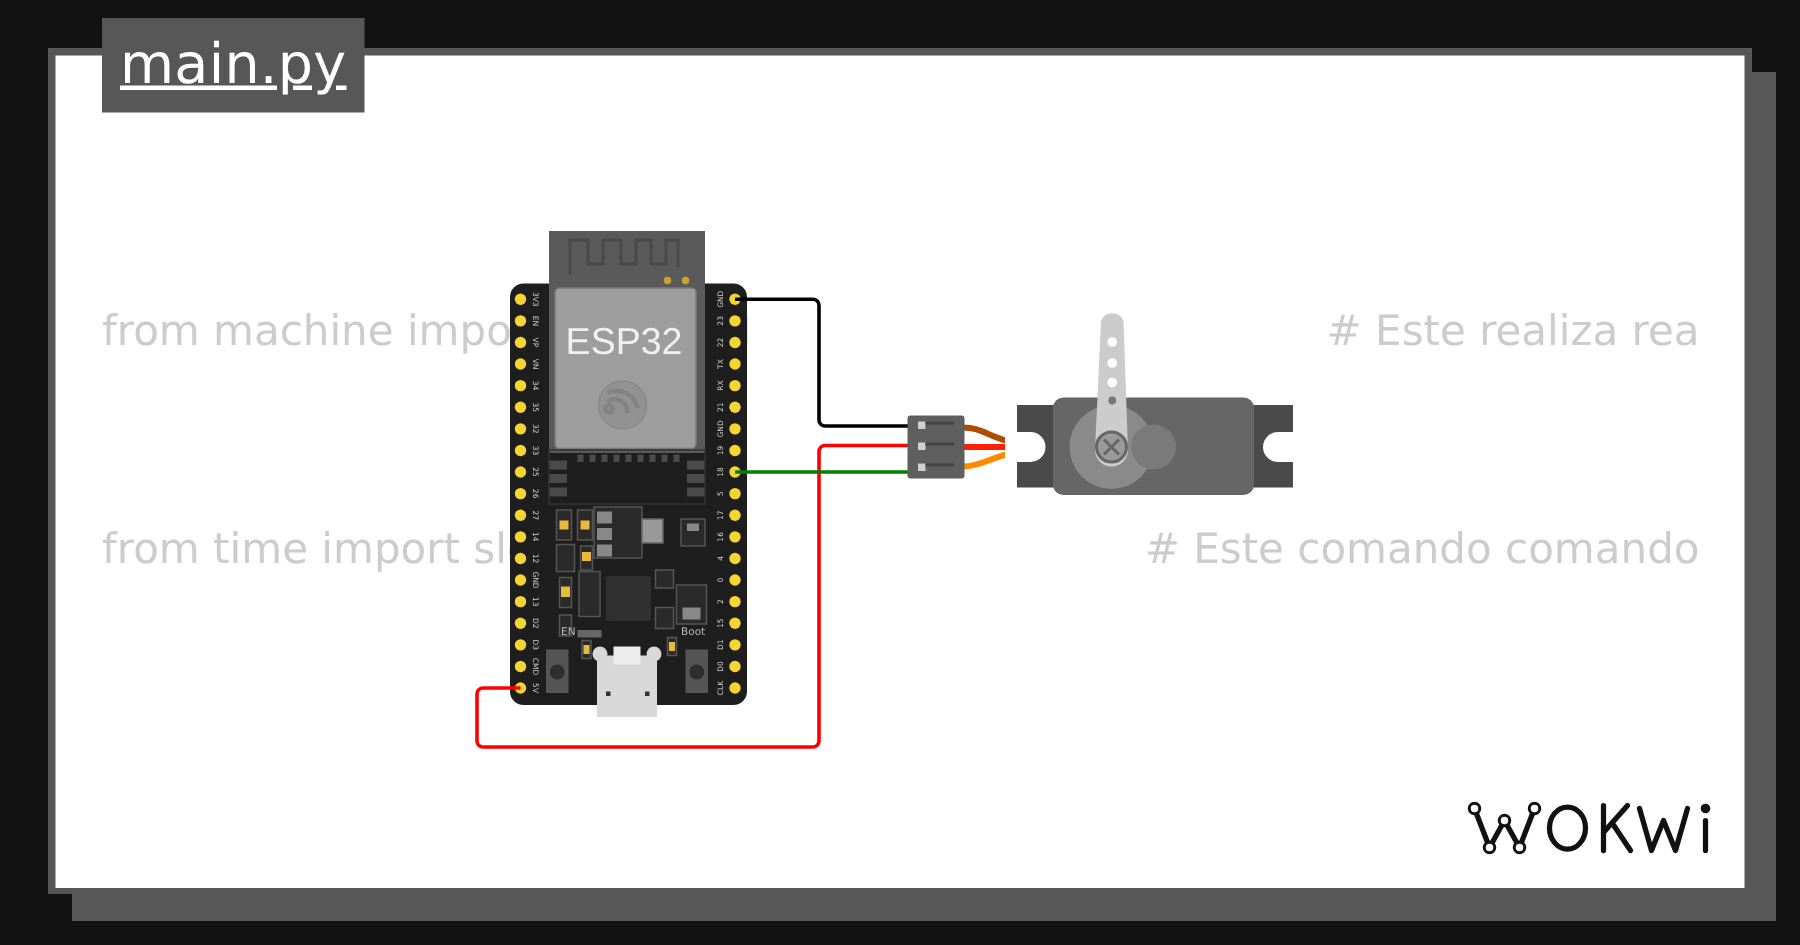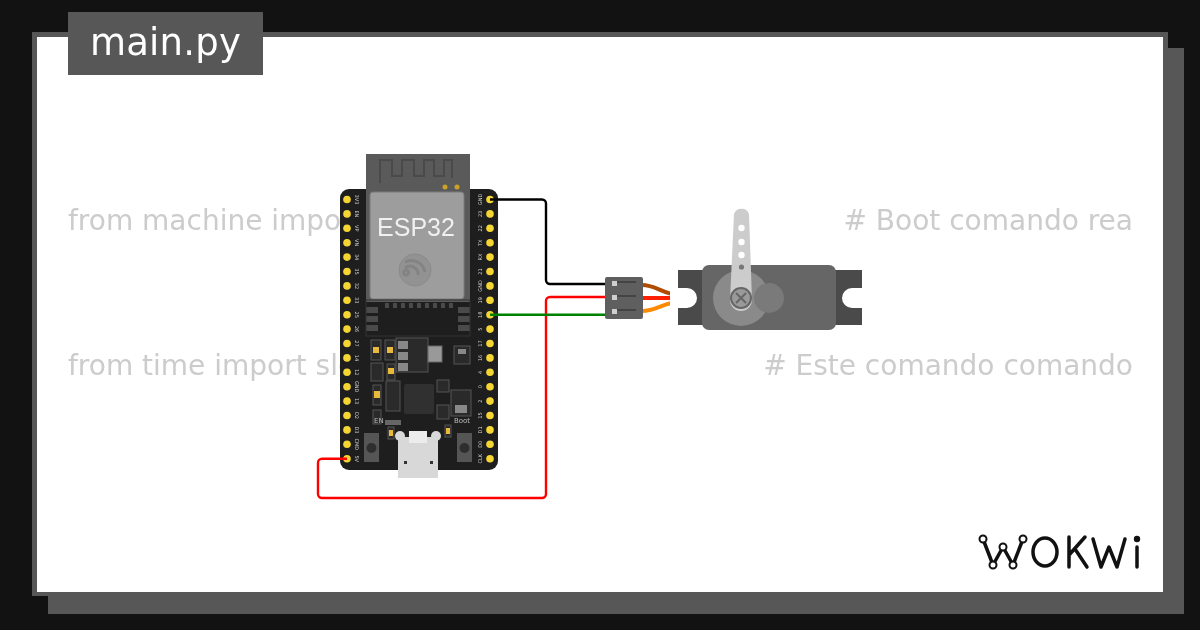--- a/index.html
+++ b/index.html
@@ -1,34 +1,34 @@
 <!DOCTYPE html>
 <html><head>
 <meta charset="utf-8">
 <style>
   html,body{margin:0;padding:0;}
   body{width:1200px;height:630px;background:#121212;position:relative;overflow:hidden;font-family:"DejaVu Sans","Liberation Sans",sans-serif;}
   .shadow{position:absolute;left:48px;top:48px;width:1136px;height:566px;background:#575757;}
   .frame{position:absolute;left:32px;top:32px;width:1136px;height:564px;background:#575757;}
   .paper{position:absolute;left:37px;top:37px;width:1126px;height:555px;background:#ffffff;overflow:hidden;}
-  .tab{position:absolute;left:68px;top:12px;height:63px;padding:0 22px;background:#575757;color:#ffffff;font-size:37px;line-height:62px;letter-spacing:0.2px;}
+  .tab{position:absolute;left:68px;top:12px;height:63px;padding:0 12px;background:#575757;color:#ffffff;font-size:37px;line-height:62px;letter-spacing:0.2px;text-decoration:underline;}
   .code{position:absolute;left:31px;top:64px;width:1065px;height:480px;overflow:hidden;color:#cccccc;font-size:28px;line-height:48.2px;white-space:pre;}
   .code .line{position:relative;height:48.2px;}
   .code .r{position:absolute;right:0;top:0;}
   svg.scene{position:absolute;left:0;top:0;}
   .wokwi{position:absolute;left:975px;top:527px;}
 </style>
 </head>
 <body>
 
 <div class="shadow"></div>
 <div class="frame"></div>
 <div class="paper">
   <div class="code">
-    <div class="line"><span>from machine import Pin, PWM</span><span class="r"># Boot comando rea</span></div>
+    <div class="line"><span>from machine import Pin, PWM</span><span class="r"># Este realiza rea</span></div>
     <div class="line"><span>from time import sleep</span><span class="r"># Este comando comando</span></div>
     <div class="line"><span></span></div>
     
     
     
     
     
     
     
   </div>

